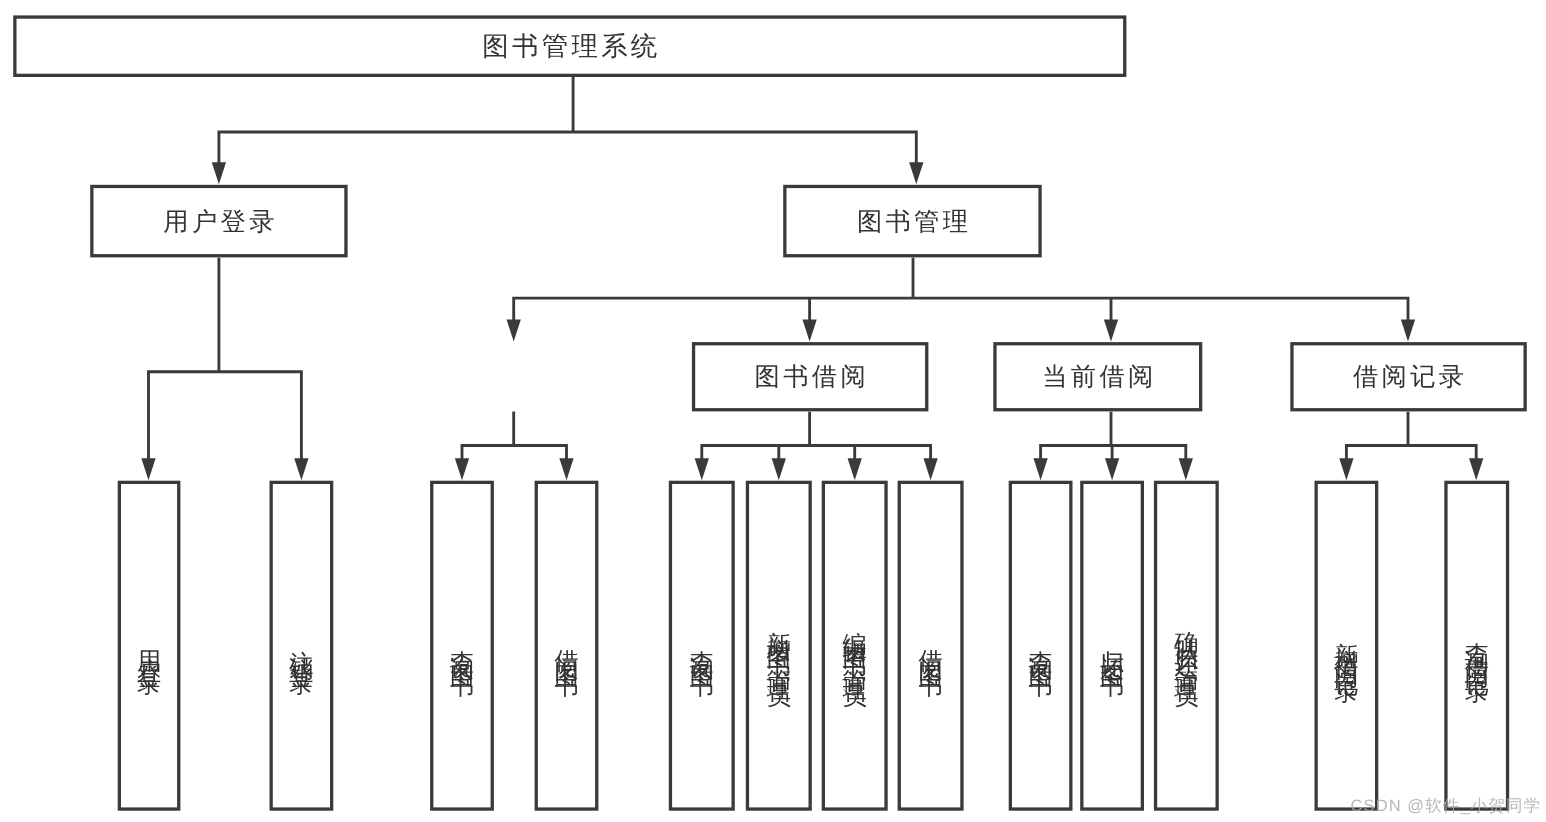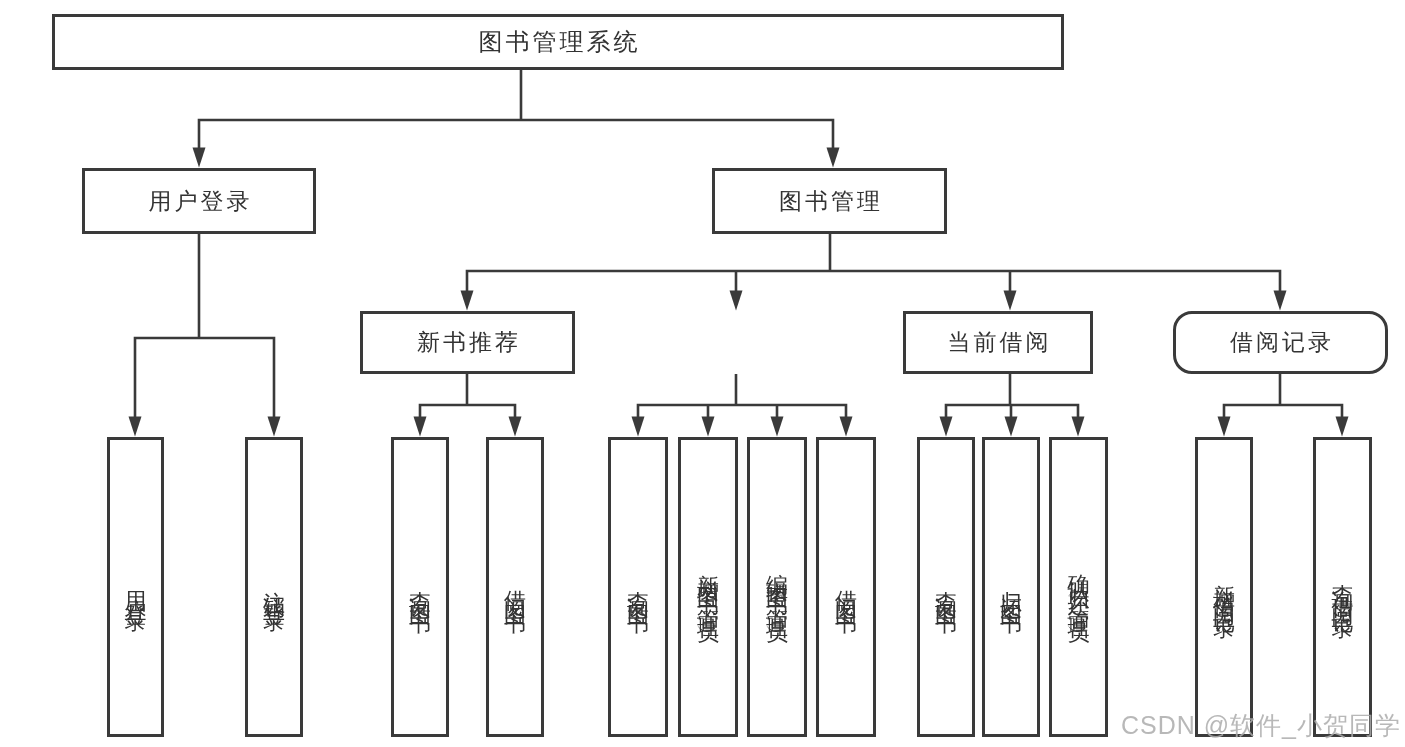--- a/index.html
+++ b/index.html
@@ -45,21 +45,21 @@
     writing-mode: vertical-rl;
     text-orientation: mixed;
     font-size: 22px;
     letter-spacing: 7px;
     white-space: normal;
   }
   .watermark {
     position: absolute;
     right: 4px;
     bottom: 5px;
-    font-size: 25px;
+    font-size: 15px;
     letter-spacing: 1px;
     color: rgba(172, 172, 172, 0.85);
     z-index: 5;
     pointer-events: none;
   }
 </style>
 </head>
 <body>
 
 <div class="canvas">
@@ -90,28 +90,28 @@
       <polygon points="770.5,416.5 783.5,416.5 777,436.5"></polygon>
       <polygon points="839.5,416.5 852.5,416.5 846,436.5"></polygon>
       <polygon points="939.5,416.5 952.5,416.5 946,436.5"></polygon>
       <polygon points="1004.5,416.5 1017.5,416.5 1011,436.5"></polygon>
       <polygon points="1071.5,416.5 1084.5,416.5 1078,436.5"></polygon>
       <polygon points="1217.5,416.5 1230.5,416.5 1224,436.5"></polygon>
       <polygon points="1335.5,416.5 1348.5,416.5 1342,436.5"></polygon>
     </g>
   </svg>
 
-  <div class="box h title" style="left:12px; top:14px; width:1012px; height:56px;margin-left:40px;">图书管理系统</div>
+  <div class="box h title" style="left:12px; top:14px; width:1012px; height:56px;">图书管理系统</div>
 
   <div class="box h" style="left:82px; top:168px; width:234px; height:66px;">用户登录</div>
   <div class="box h" style="left:712px; top:168px; width:235px; height:66px;font-family:Liberation Serif, serif;">图书管理</div>
 
-  <div class="box h" style="left:360px; top:311px; width:215px; height:63px;">新书推荐</div>
+  <div class="box h" style="left:629px; top:311px; width:215px; height:63px;">图书借阅</div>
   <div class="box h" style="left:903px; top:311px; width:190px; height:63px;">当前借阅</div>
-  <div class="box h" style="left:1173px; top:311px; width:215px; height:63px;border-radius:19px;">借阅记录</div>
+  <div class="box h" style="left:1173px; top:311px; width:215px; height:63px;">借阅记录</div>
 
   <div class="box v" style="left:107px; top:437px; width:57px; height:300px;">用户登录</div>
   <div class="box v" style="left:245px; top:437px; width:58px; height:300px;">注销登录</div>
 
   <div class="box v" style="left:391px; top:437px; width:58px; height:300px;">查询图书</div>
   <div class="box v" style="left:486px; top:437px; width:58px; height:300px;">借阅图书</div>
 
   <div class="box v" style="left:608px; top:437px; width:60px; height:300px;">查询图书</div>
   <div class="box v" style="left:678px; top:437px; width:60px; height:300px;">新增图书（管理员）</div>
   <div class="box v" style="left:747px; top:437px; width:60px; height:300px;">编辑图书（管理员）</div>

